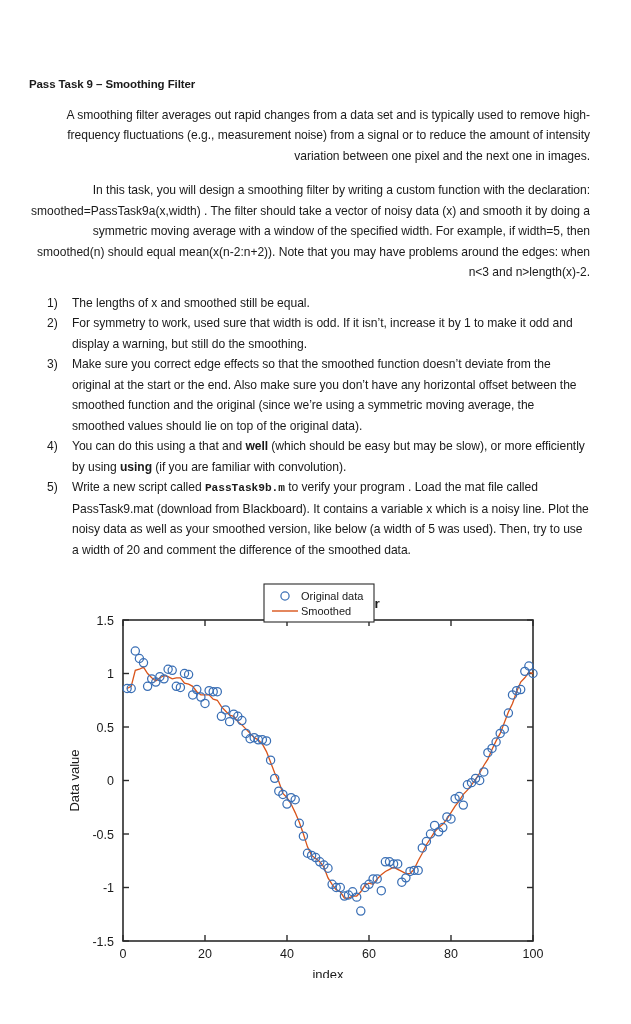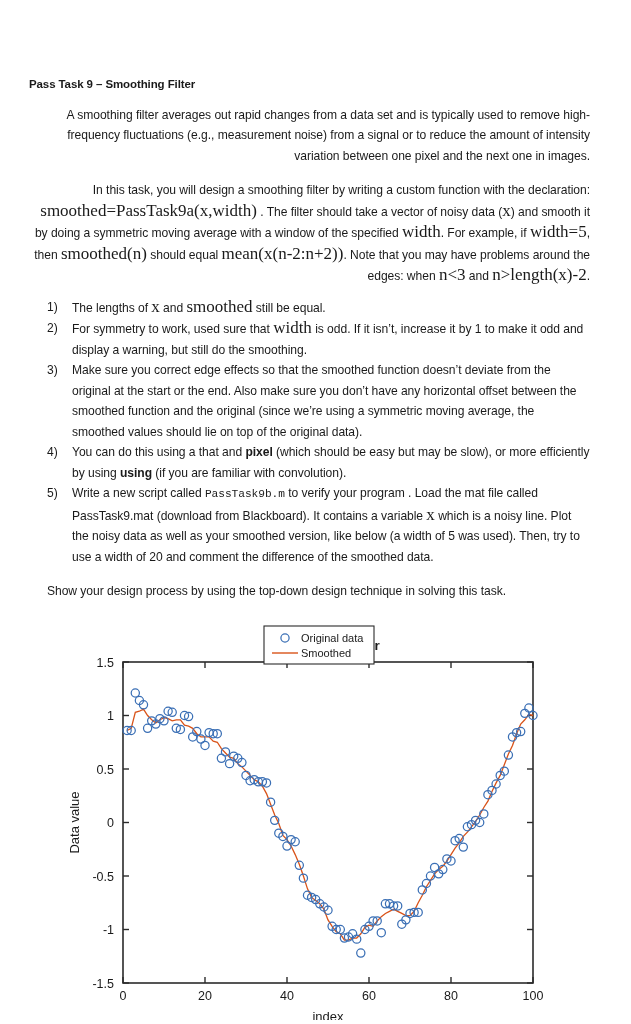--- a/index.html
+++ b/index.html
@@ -36,28 +36,28 @@
   }
   p.para {
     font-size: 12.1px;
     line-height: 20.5px;
     margin: 0 0 14px 0;
     text-align: right;
     letter-spacing: -0.05px;
   }
   p.para.tight { margin-bottom: 10px; }
   code, .mono {
-    font-family: Liberation Serif, serif;
-    font-size: 17px;
+    font-family: Liberation Sans, sans-serif;
+    font-size: 12px;
     letter-spacing: 0px;
   }
   .mono-b {
     font-family: "Liberation Mono", "DejaVu Sans Mono", monospace;
     font-size: 11.2px;
-    font-weight: normal;
+    font-weight: bold;
   }
   .bold { font-weight: bold; }
 
   ol.tasks {
     margin: 0 0 0 0;
     padding: 0;
     list-style: none;
   }
   ol.tasks > li {
     position: relative;
@@ -100,25 +100,24 @@
     <div class="doc-title">Pass Task 9 – Smoothing Filter</div>
 
     <p class="para">A smoothing filter averages out rapid changes from a data set and is typically used to remove high-frequency fluctuations (e.g., measurement noise) from a signal or to reduce the amount of intensity variation between one pixel and the next one in images.</p>
 
     <p class="para tight"><span>In this task, you will design a smoothing filter by writing a custom function with the declaration: </span><code>smoothed=PassTask9a(x,width)</code><span> .  The filter should take a vector of noisy data (</span><code>x</code><span>) and smooth it by doing a symmetric moving average with a window of the specified </span><code>width</code><span>. For example, if </span><code>width=5</code><span>, then </span><code>smoothed(n)</code><span>  should equal </span><code>mean(x(n-2:n+2))</code><span>. Note that you may have problems around the edges: when </span><code>n&lt;3</code><span> and </span><code>n&gt;length(x)-2</code><span>.</span></p>
 
     <ol class="tasks" id="tasks-list">
         <li><span class="num">1)</span><span>The lengths of </span><code>x</code><span> and </span><code>smoothed</code><span> still be equal.</span></li>
         <li><span class="num">2)</span><span>For symmetry to work, used sure that </span><code>width</code><span>  is odd. If it isn’t, increase it by 1 to make it odd and display a warning, but still do the smoothing.</span></li>
         <li><span class="num">3)</span><span>Make sure you correct edge effects so that the smoothed function doesn’t deviate from the original at the start or the end. Also make sure you don’t have any horizontal offset between the smoothed function and the original (since we’re using a symmetric moving average, the smoothed values should lie on top of the original data).</span></li>
-        <li><span class="num">4)</span><span>You can do this using a that and </span><span class="bold">pixel</span><span> (which should be easy but may be slow), or more efficiently by using </span><span class="bold">using</span><span> (if you are familiar with convolution).</span></li>
+        <li><span class="num">4)</span><span>You can do this using a that and </span><span class="bold">well</span><span> (which should be easy but may be slow), or more efficiently by using </span><span class="bold">using</span><span> (if you are familiar with convolution).</span></li>
         <li><span class="num">5)</span><span>Write a new script called </span><span class="mono-b">PassTask9b.m</span><span>  to verify your program . Load the mat file called PassTask9.mat (download from Blackboard). It contains a variable </span><code>x</code><span>  which is a noisy line. Plot the noisy data as well as your smoothed version, like below (a width of 5  was used). Then, try to use a width of 20 and comment the difference of the smoothed data.</span></li>
       </ol>
 
-    <p class="closing">Show your design process by using the top-down design technique in solving this task.</p>
 
   </div>
 
   <div class="figure">
     <svg class="chart-svg" id="chart" width="631" height="400" viewBox="0 0 631 400">
         <text x="327" y="30" font-size="13.5" font-family="&quot;Liberation Sans&quot;, sans-serif" fill="#1a1a1a" text-anchor="middle" font-weight="bold">Smoothing filter</text>
         <rect x="122" y="42" width="410" height="321" fill="none" stroke="#2b2b2b" stroke-width="1.6"></rect>
         <g>
           <line x1="122" y1="363" x2="122" y2="357" stroke="#2b2b2b" stroke-width="1.4"></line>
           <line x1="122" y1="42" x2="122" y2="48" stroke="#2b2b2b" stroke-width="1.4"></line>

